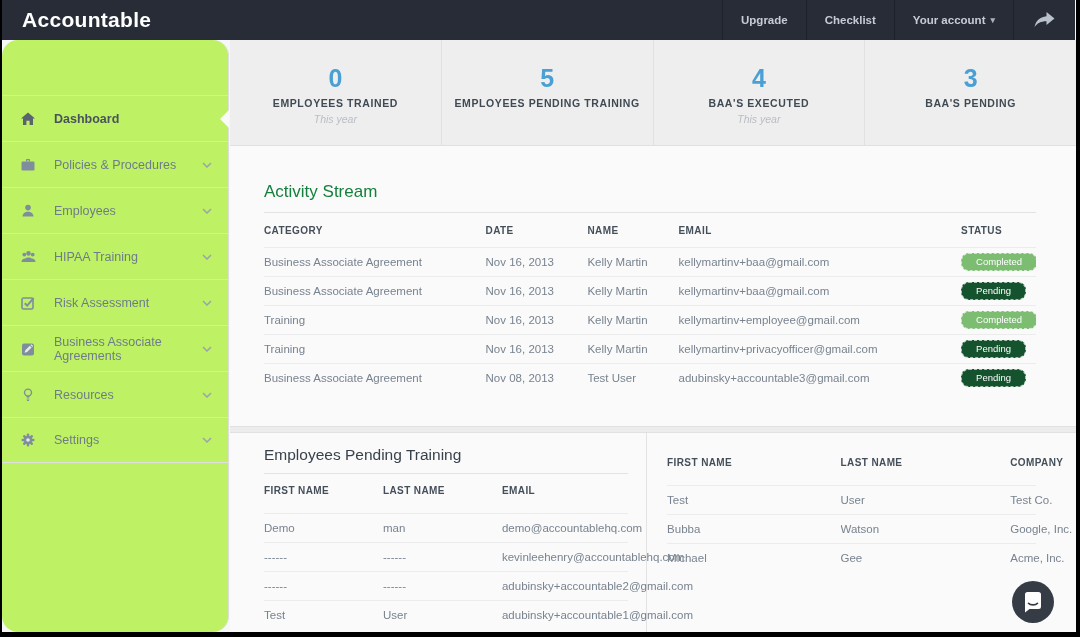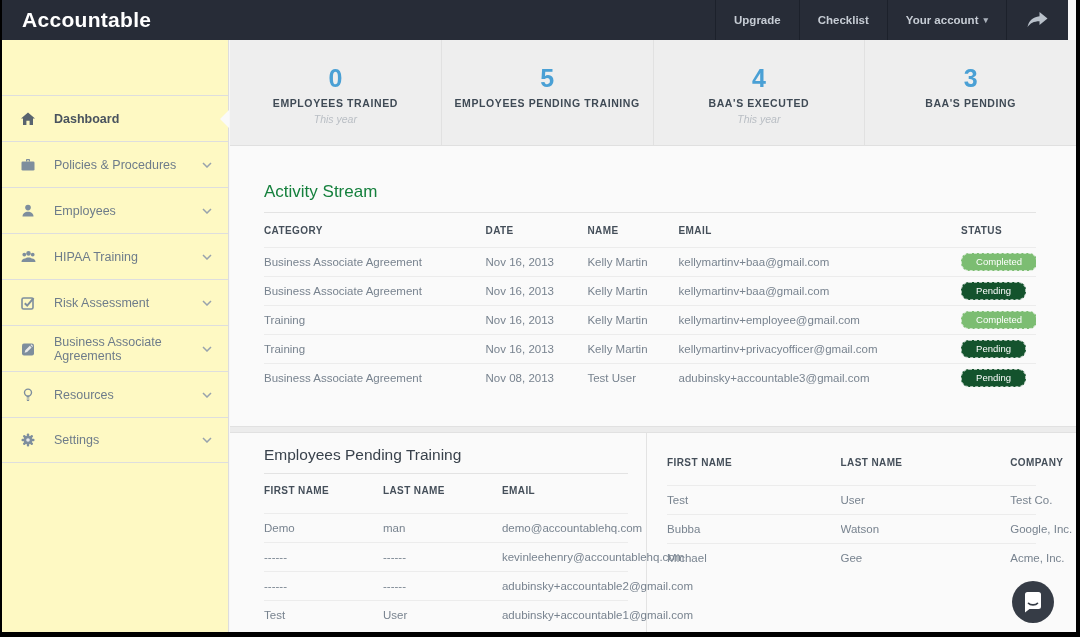--- a/index.html
+++ b/index.html
@@ -1,29 +1,29 @@
 <!DOCTYPE html>
 <html><head>
 <meta charset="utf-8">
 <style>
   * { margin:0; padding:0; box-sizing:border-box; }
   html,body { width:1080px; height:637px; overflow:hidden; }
   body { font-family:"Liberation Sans", sans-serif; background:#000; position:relative; }
   .app { position:absolute; left:2px; top:0; right:4px; bottom:5px; background:#f7f7f7; overflow:hidden; }
 
   
-  .navbar { position:absolute; top:0; left:0; right:8px; height:40px; background:#272c37; display:flex; align-items:center; z-index:5; }
+  .navbar { position:absolute; top:0; left:0; right:1px; height:40px; background:#272c37; display:flex; align-items:center; z-index:5; }
   .logo { color:#ffffff; font-size:21px; font-weight:bold; letter-spacing:.3px; padding:0 20px; cursor:pointer; }
   .nav-right { margin-left:auto; display:flex; height:100%; align-items:stretch; }
   .nav-item { display:flex; align-items:center; padding:0 18px; border-left:1px solid #1c212b; color:#c6ccd4; font-size:11.5px; cursor:pointer;font-weight:bold; }
   .nav-item .caret { margin-left:5px; font-size:9px; color:#aab1bb; }
   .nav-share { display:flex; align-items:center; padding:0 20px; border-left:1px solid #1c212b; cursor:pointer; }
 
   
-  .sidebar { position:absolute; top:40px; left:0; bottom:0; width:227px; background:#fef9c3; border-right:1px solid #dddddd; }
+  .sidebar { position:absolute; top:40px; left:0; bottom:0; width:227px; background:#bef264; border-right:1px solid #dddddd;border-radius:16px; }
   .side-list { margin-top:55px; }
   .side-item { height:46px; display:flex; align-items:center; padding:0 16px 0 18px; border-top:1px solid #dedede; color:#6e7c8a; font-size:12.5px; position:relative; cursor:pointer; }
   .side-item:last-child { border-bottom:1px solid #dedede; }
   .side-icon { width:34px; display:flex; align-items:center; flex-shrink:0; }
   .side-chev { margin-left:auto; display:flex; align-items:center; }
   .side-item.active { color:#49535e; font-weight:bold; }
   .side-item.active::after { content:''; position:absolute; right:-1px; top:50%; margin-top:-9px;
     border-top:9px solid transparent; border-bottom:9px solid transparent; border-right:9px solid #fafafa; }
 
   

